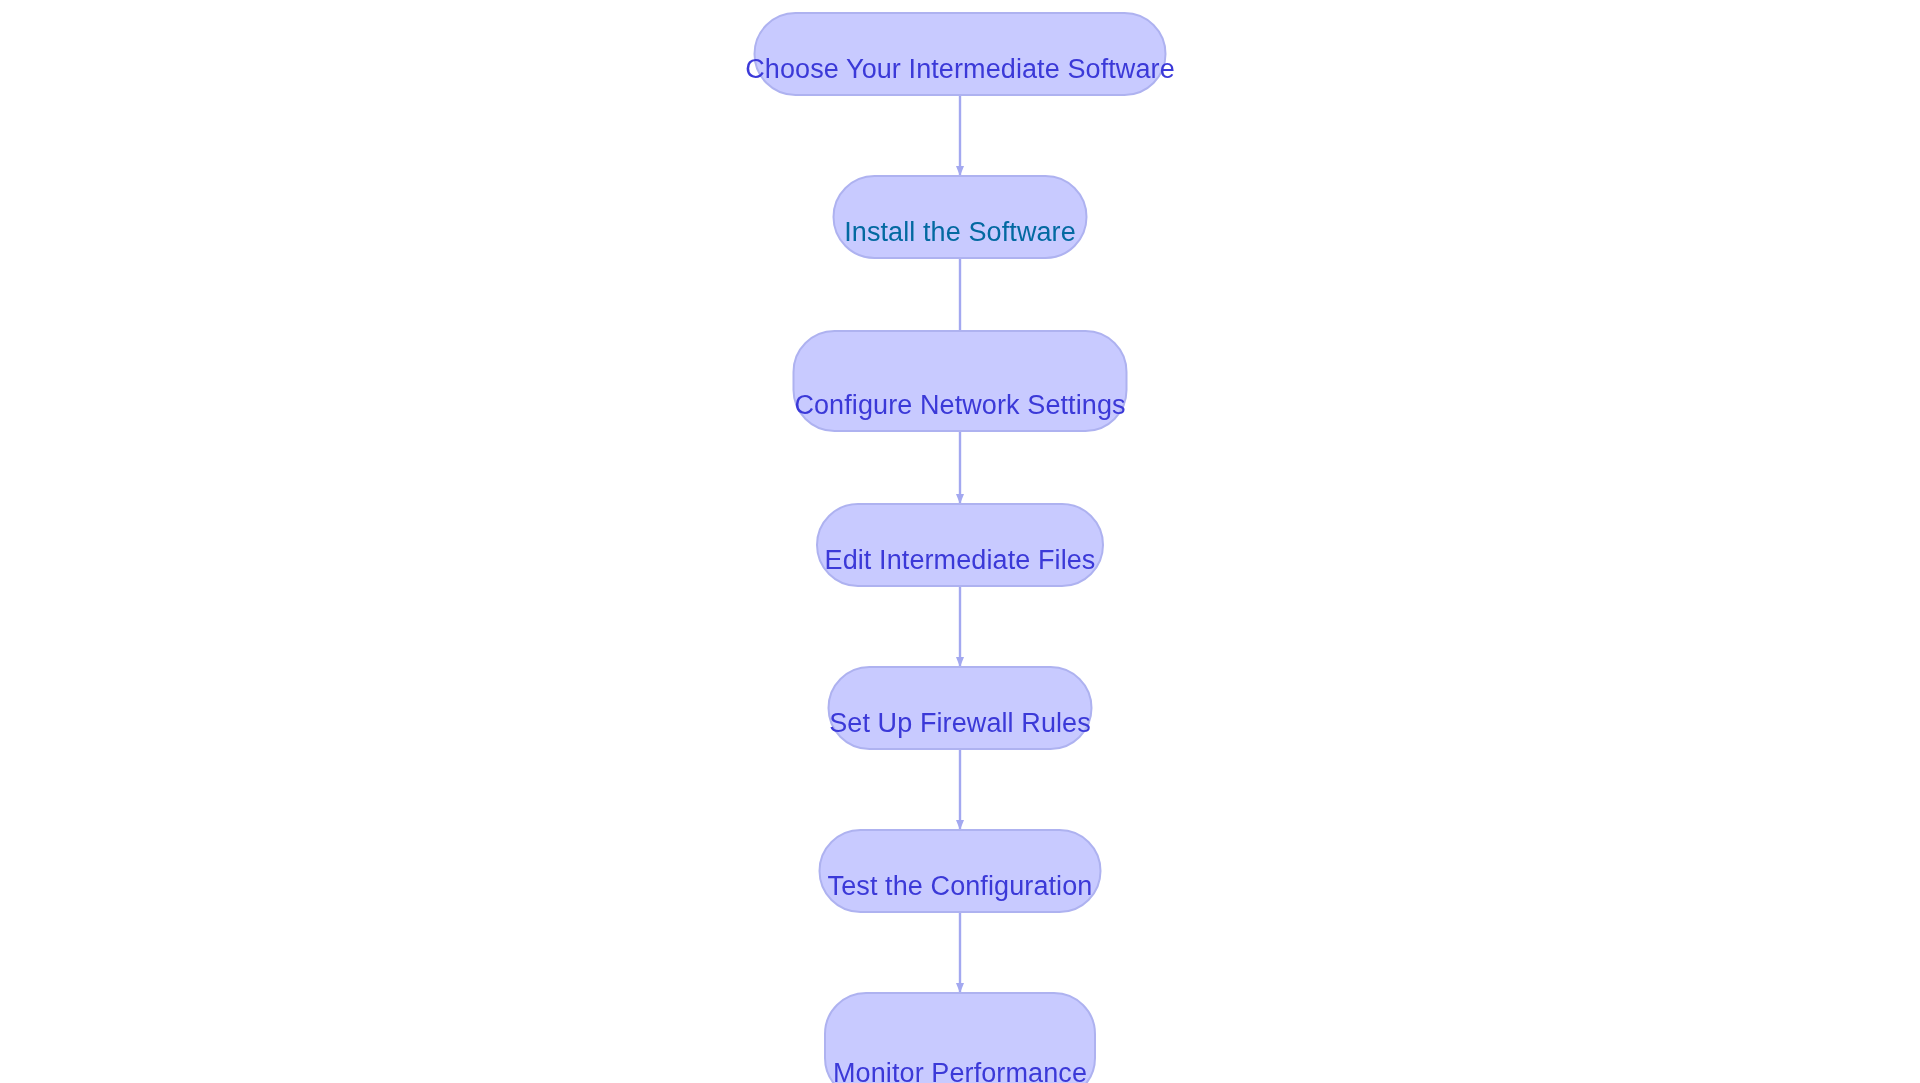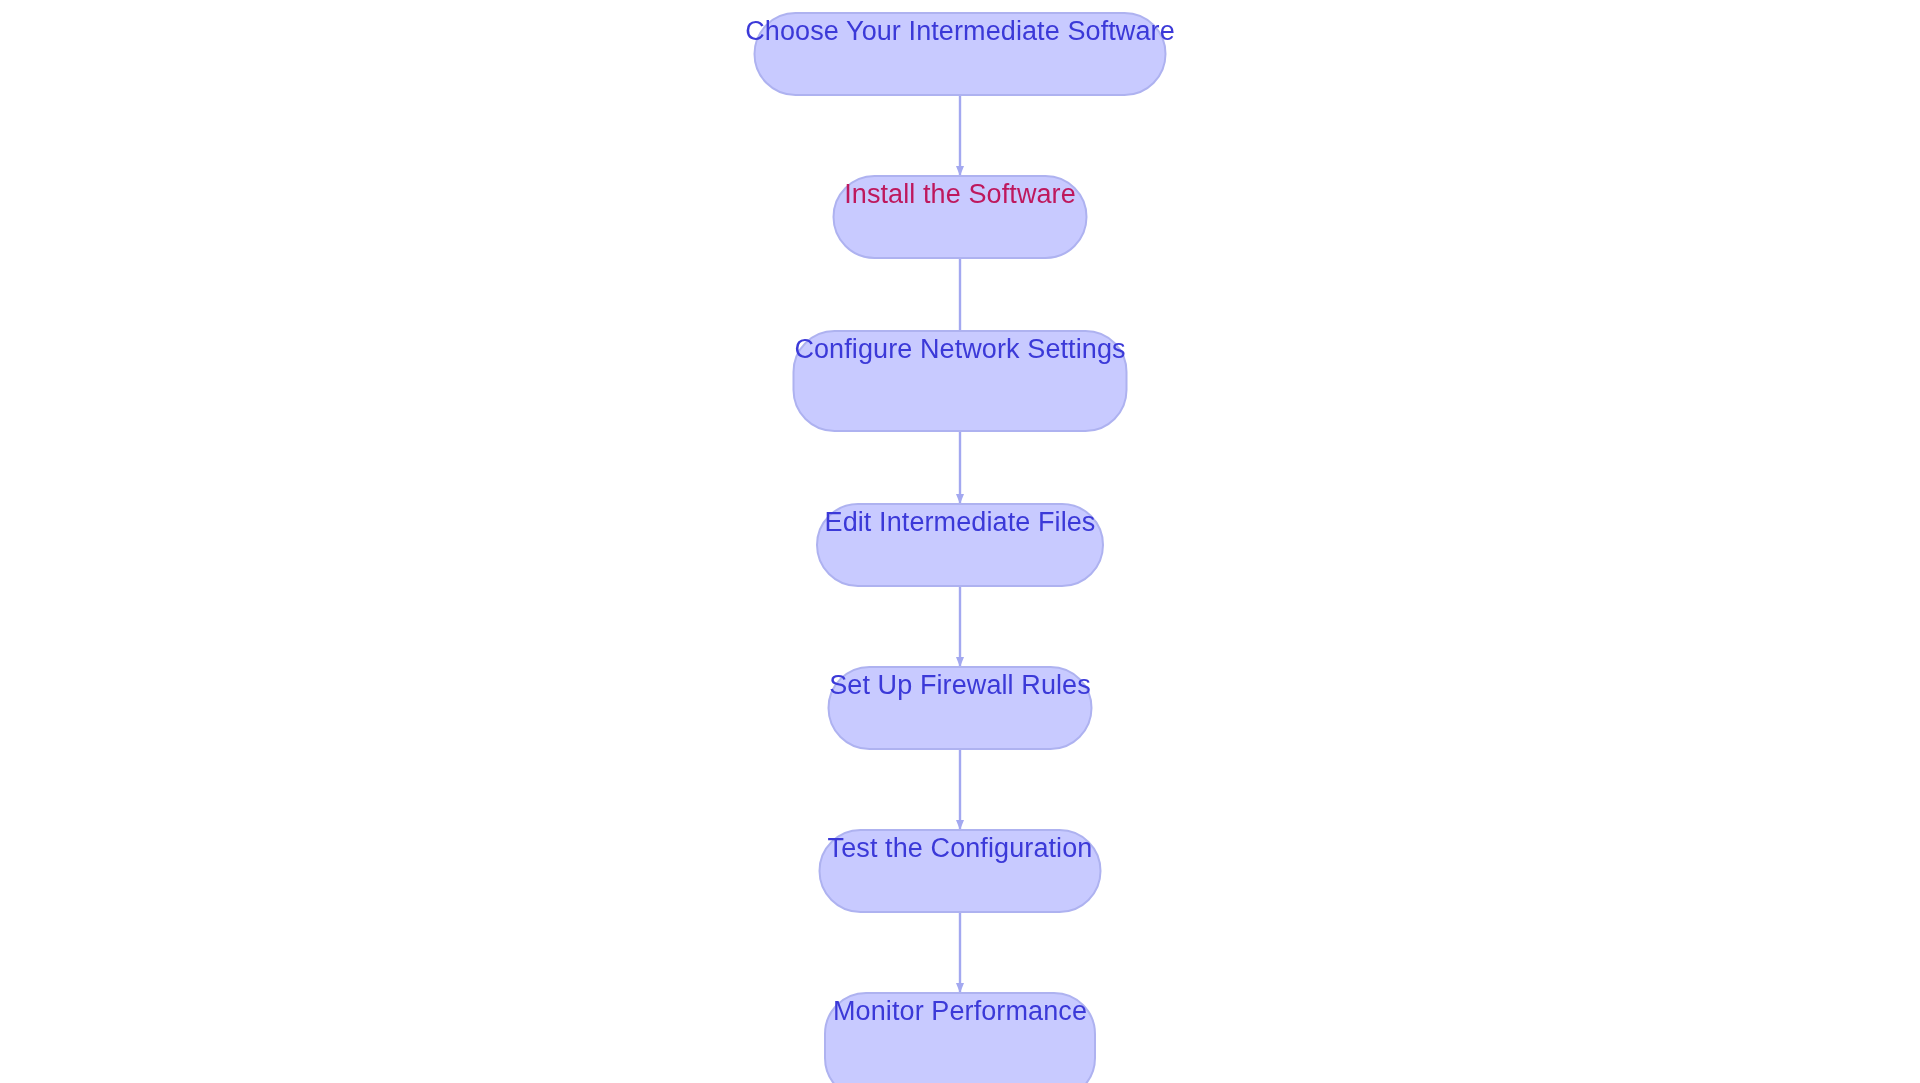--- a/index.html
+++ b/index.html
@@ -41,26 +41,26 @@
     height: 1083px;
   }
 
   .flow-node {
     position: absolute;
     left: 50%;
     transform: translate(-50%, -50%);
     box-sizing: border-box;
     height: 84px;
     display: flex;
-    align-items: flex-start;
+    align-items: flex-end;
     justify-content: center;
     background: #c8caff;
     border: 2px solid #aeb2f0;
     border-radius: 42px;
-    padding: 4px 34px;
+    padding: 11px 34px;
     white-space: nowrap;
   }
 
   .flow-node-label {
     color: #3b39d8;
     font-family: "Liberation Sans", sans-serif;
     font-size: 27px;
     font-weight: 400;
     letter-spacing: 0.1px;
     line-height: 1;
@@ -85,21 +85,21 @@
         <line x1="960" y1="750" x2="960" y2="829" stroke="#a3a8f0" stroke-width="2.4" marker-end="url(#arrowhead)"></line>
         <line x1="960" y1="913" x2="960" y2="992" stroke="#a3a8f0" stroke-width="2.4" marker-end="url(#arrowhead)"></line>
       </g>
   </svg>
 
   <div id="node-column">
       <div class="flow-node" style="top: 54px; left: 960px; width: 413px; height: 84px; border-radius: 42px; background: rgb(200, 202, 255); border-color: rgb(174, 178, 240);">
         <span class="flow-node-label" style="color: rgb(59, 57, 216);">Choose Your Intermediate Software</span>
       </div>
       <div class="flow-node" style="top: 217px; left: 960px; width: 255px; height: 84px; border-radius: 42px; background: rgb(200, 202, 255); border-color: rgb(174, 178, 240);">
-        <span class="flow-node-label" style="color: #be185d;">Install the Software</span>
+        <span class="flow-node-label" style="color: #0369a1;">Install the Software</span>
       </div>
       <div class="flow-node" style="top: 381px; left: 960px; width: 335px; height: 102px; border-radius: 42px; background: rgb(200, 202, 255); border-color: rgb(174, 178, 240);">
         <span class="flow-node-label" style="color: rgb(59, 57, 216);">Configure Network Settings</span>
       </div>
       <div class="flow-node" style="top: 545px; left: 960px; width: 288px; height: 84px; border-radius: 42px; background: rgb(200, 202, 255); border-color: rgb(174, 178, 240);">
         <span class="flow-node-label" style="color: rgb(59, 57, 216);">Edit Intermediate Files</span>
       </div>
       <div class="flow-node" style="top: 708px; left: 960px; width: 265px; height: 84px; border-radius: 42px; background: rgb(200, 202, 255); border-color: rgb(174, 178, 240);">
         <span class="flow-node-label" style="color: rgb(59, 57, 216);">Set Up Firewall Rules</span>
       </div>

